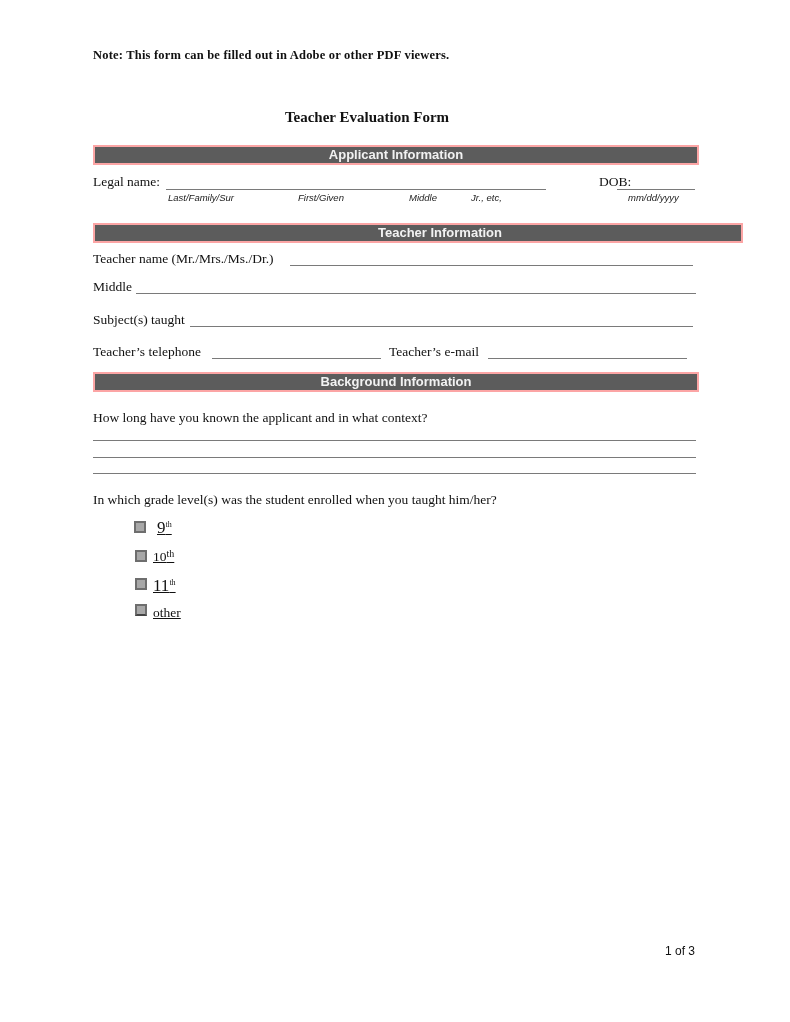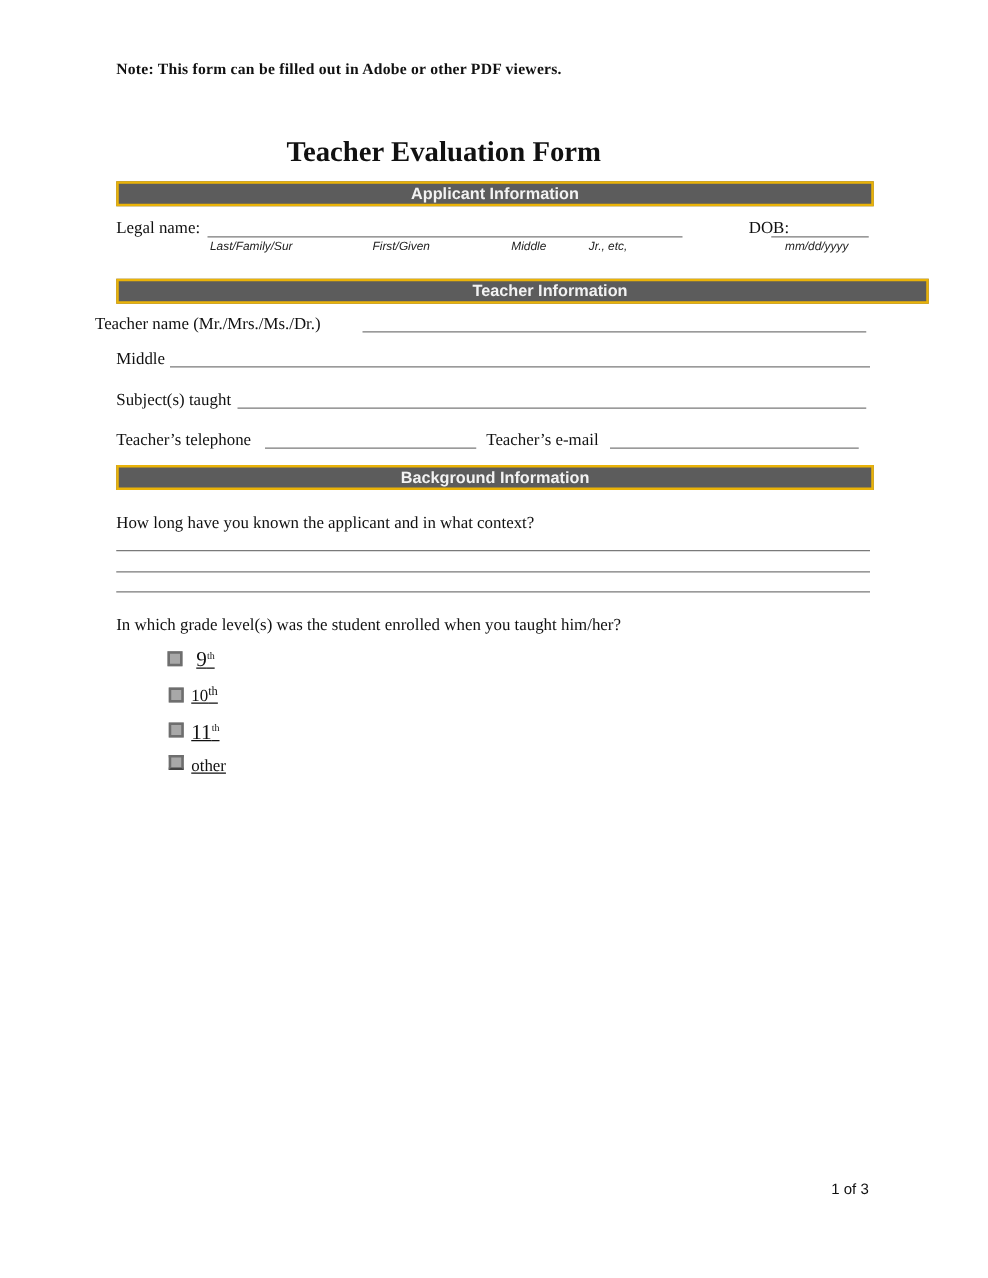--- a/index.html
+++ b/index.html
@@ -1,21 +1,21 @@
 <!DOCTYPE html>
 <html><head>
 <meta charset="utf-8">
 <style>
   html, body { margin: 0; padding: 0; background: #ffffff; }
   body { width: 790px; height: 1022px; position: relative; overflow: hidden;
          font-family: "Liberation Serif", "DejaVu Serif", serif; color: #111; }
   .abs { position: absolute; }
   .note { left: 93px; top: 48px; font-size: 12.5px; font-weight: bold; letter-spacing: 0.2px; }
-  .title { left: 0; width: 710px; top: 109px; text-align: center; font-size: 23px; font-weight: bold; }
-  .bar { left: 93px; width: 602px; height: 16px; background: #5c5c5c; border: 2px solid #eab308;
+  .title { left: 0; width: 710px; top: 109px; text-align: center; font-size: 15px; font-weight: bold; padding-left: 12px; }
+  .bar { left: 93px; width: 602px; height: 16px; background: #5c5c5c; border: 2px solid #fca5a5;
          color: #f2f2f2; font-family: "Liberation Sans", "DejaVu Sans", sans-serif; font-weight: bold;
          font-size: 13px; text-align: center; line-height: 16px; }
   .lbl { font-size: 13.5px; white-space: nowrap; }
   .line { border-bottom: 1px solid #7a7a7a; height: 0; }
   .hint { font-family: "Liberation Sans", "DejaVu Sans", sans-serif; font-style: italic; font-size: 9.5px; color: #222; }
   .cb { width: 12px; height: 12px; background: #a8a8a8; border: 2px solid #6e6e6e; box-sizing: border-box; }
   .cb-under { border-bottom: 2px solid #444; }
   .gl { font-size: 13.5px; text-decoration: underline; }
   .big { font-size: 17px; }
   sup.s { font-size: 8px; vertical-align: top; position: relative; top: 2px; }
@@ -36,21 +36,21 @@
 <div class="abs hint" style="left:298px; top:192px;">First/Given</div>
 <div class="abs hint" style="left:409px; top:192px;">Middle</div>
 <div class="abs hint" style="left:471px; top:192px;">Jr., etc,</div>
 
 <div class="abs lbl" style="left:579px; top:174px;margin-left:20px;">DOB:</div>
 <div class="abs line" style="left:617px; top:189px; width:78px;"></div>
 <div class="abs hint" style="left:628px; top:192px;">mm/dd/yyyy</div>
 
 <div class="abs bar" style="top:223px;padding-left:44px;">Teacher Information</div>
 
-<div class="abs lbl" style="left:76px; top:251px;">Teacher name (Mr./Mrs./Ms./Dr.)</div>
+<div class="abs lbl" style="left:93px; top:251px;">Teacher name (Mr./Mrs./Ms./Dr.)</div>
 <div class="abs line" style="left:290px; top:265px; width:403px;"></div>
 
 <div class="abs lbl" style="left:93px; top:279px;">Middle</div>
 <div class="abs line" style="left:136px; top:293px; width:560px;"></div>
 
 <div class="abs lbl" style="left:93px; top:312px;">Subject(s) taught</div>
 <div class="abs line" style="left:190px; top:326px; width:503px;"></div>
 
 <div class="abs lbl" style="left:93px; top:344px;">Teacher’s telephone</div>
 <div class="abs line" style="left:212px; top:358px; width:169px;"></div>

